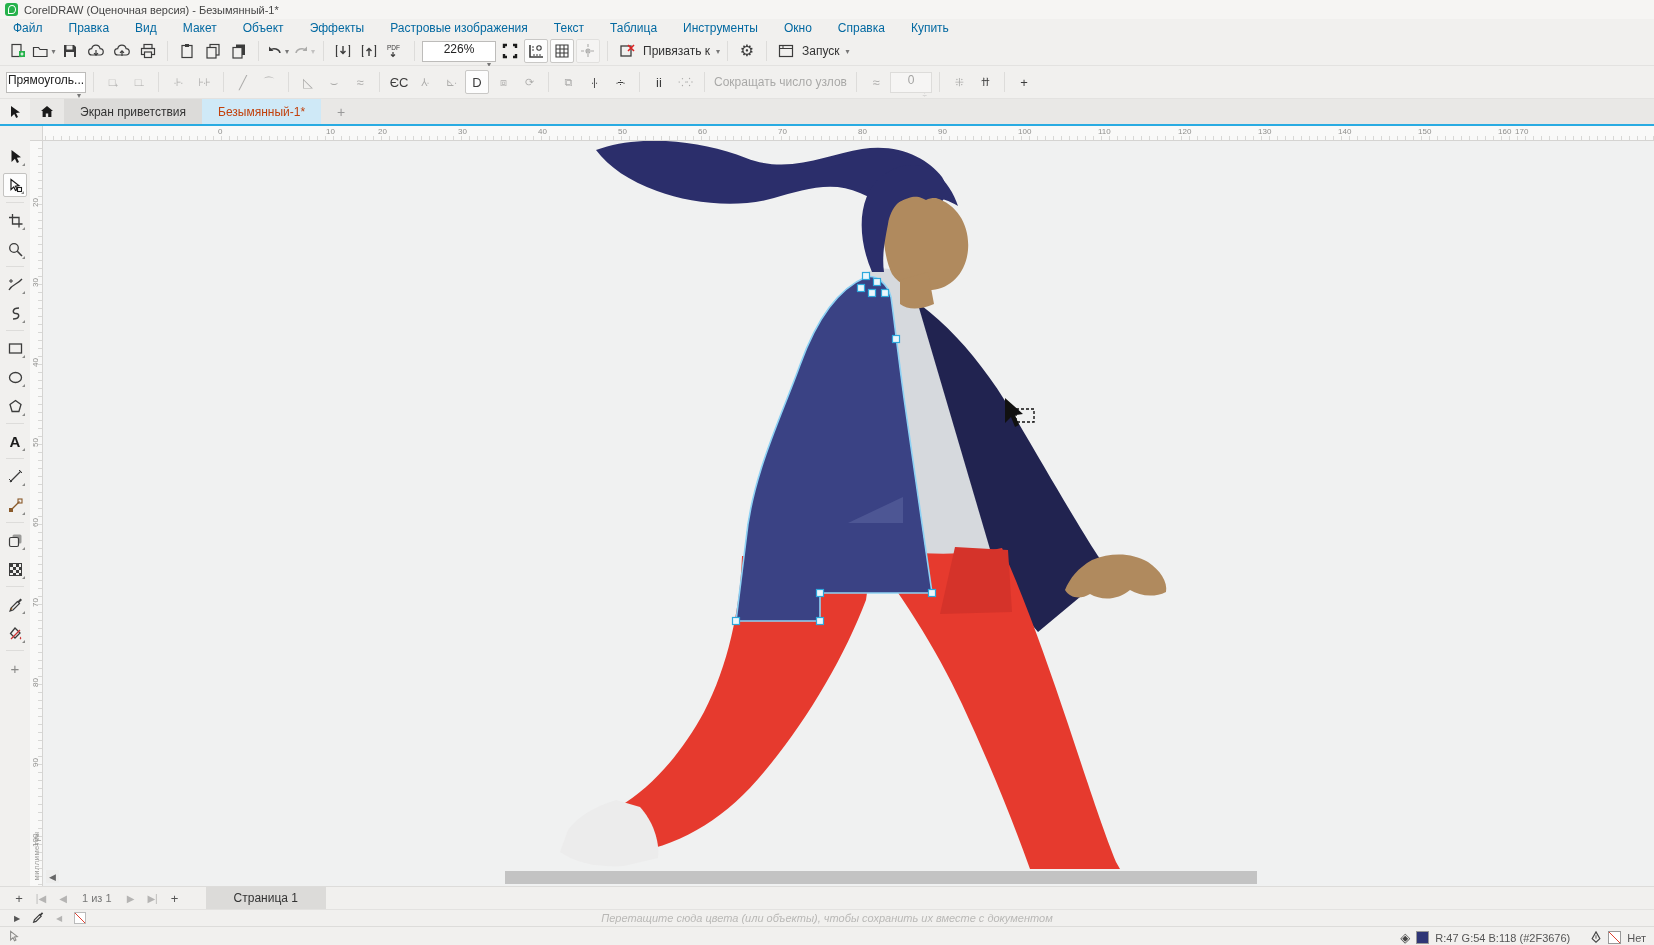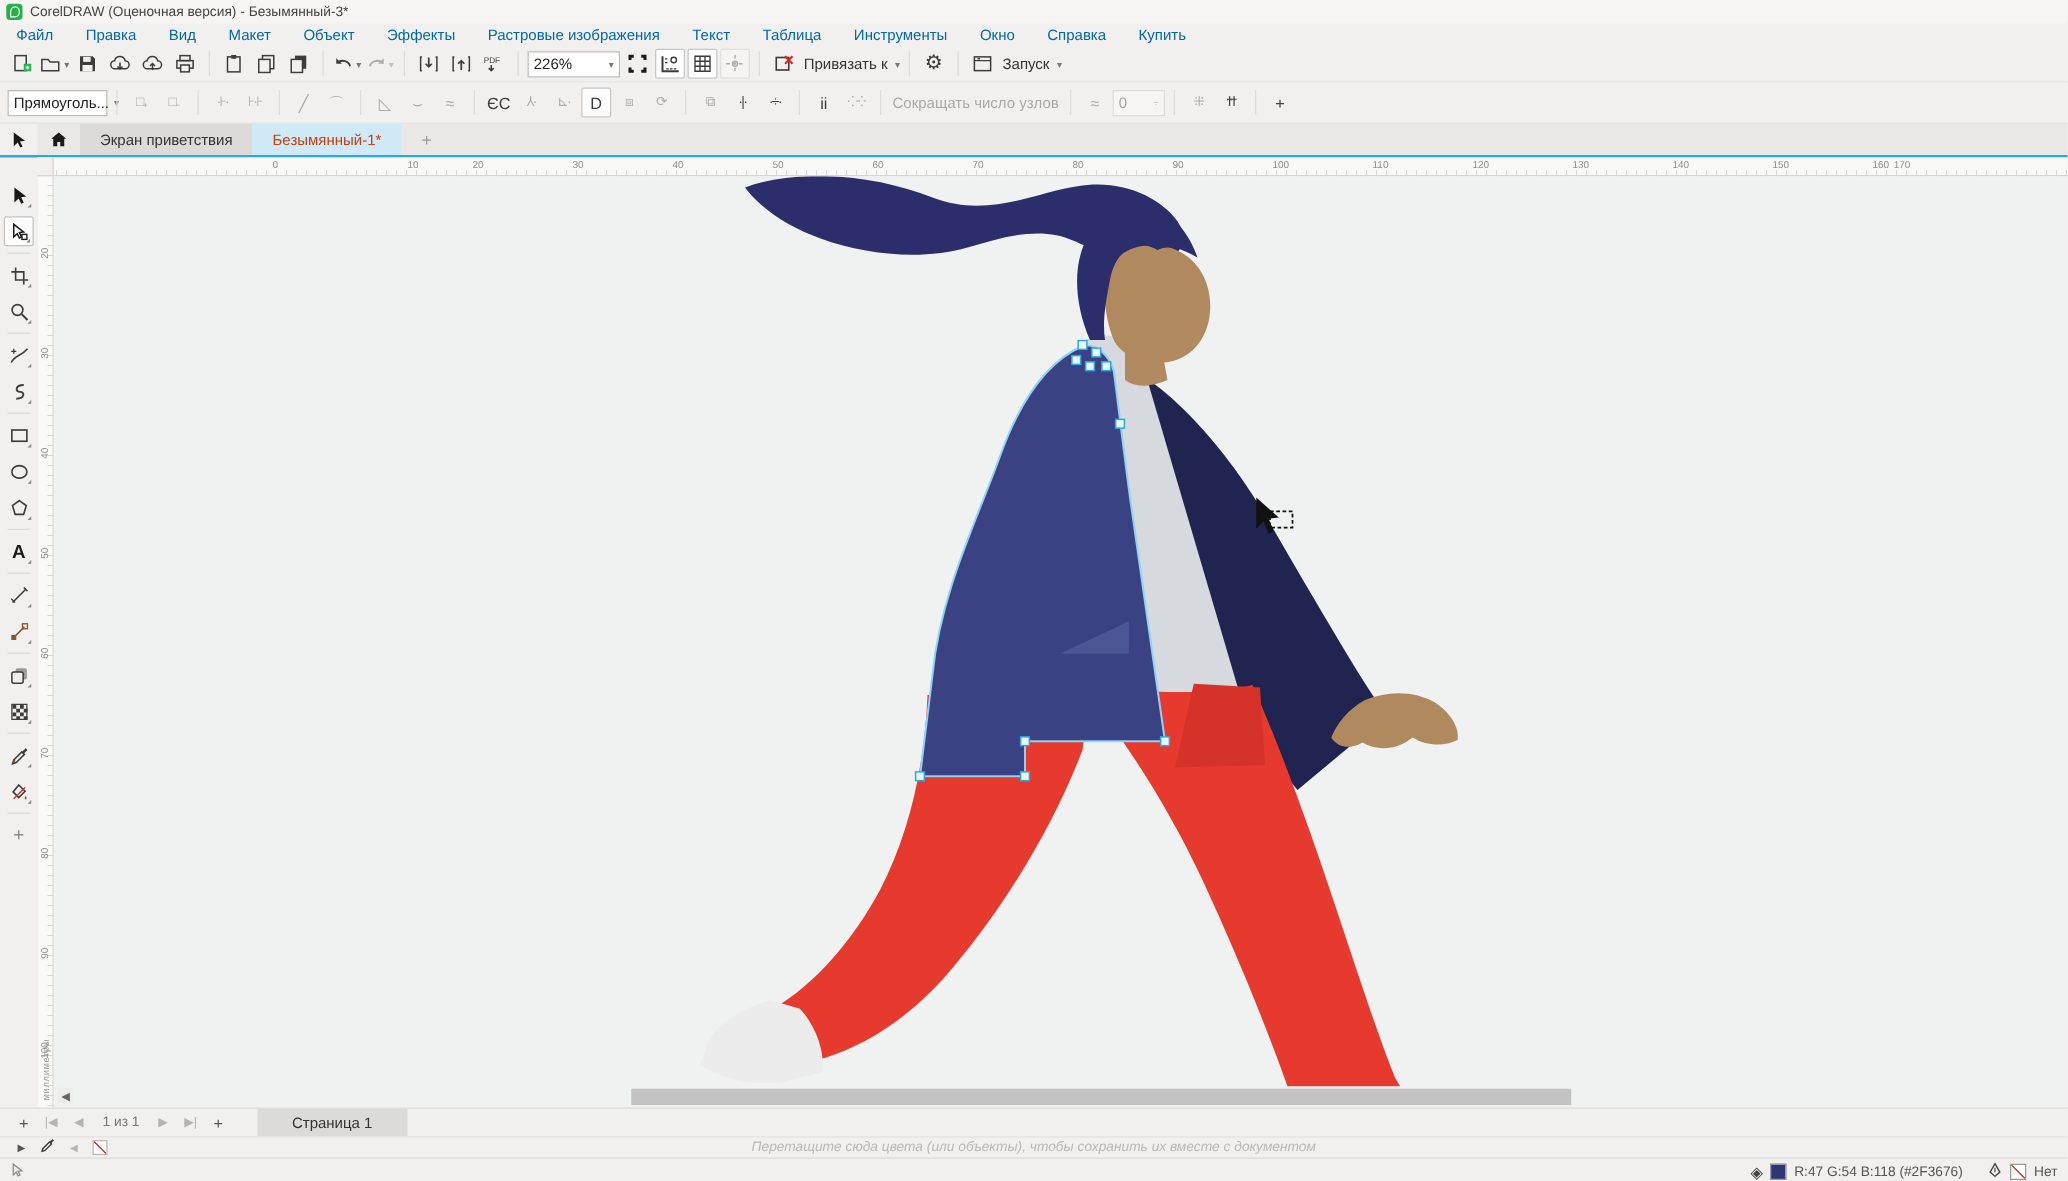--- a/index.html
+++ b/index.html
@@ -25,21 +25,21 @@
     background:#f1f0ee; border-bottom:1px solid #e3e2e0; display:flex; align-items:center;
     gap:2px; padding-left:6px; }
   .tbtn { height:24px; min-width:24px; display:flex; align-items:center; justify-content:center;
     border-radius:2px; color:#3c3c3c; }
   .tbtn svg { display:block; }
   .tsep { width:1px; height:20px; background:#dddcda; margin:0 5px; flex:0 0 auto; }
   .drop { font-size:8px; color:#777; margin-left:2px; }
   .dim { opacity:.38; }
   .pressed { background:#fdfdfd; border:1px solid #c9c8c6; }
   .combo { height:21px; background:#fff; border:1px solid #bdbcba; display:flex; align-items:center;
-    font-size:12px; padding:0 4px; gap:4px; color:#222; }
+    font-size:12px; padding:0 4px; gap:4px; color:#222;flex-direction:column; }
   .combo .drop { margin-left:auto; }
   .lbl { font-size:12px; color:#333; padding:0 2px; }
   .glyph { font-size:13px; line-height:1; }
   .glyph.small { font-size:11px; letter-spacing:-1px; }
 
   
   #tabbar { position:absolute; left:0; top:99px; width:1654px; height:27px;
     background:#e9e8e6; border-bottom:2px solid var(--accent,#29abe2);
     display:flex; align-items:stretch; }
   #pick-corner { width:30px; display:flex; align-items:center; justify-content:center; background:#f1f0ee; }
@@ -111,21 +111,21 @@
     background:#f1f0ee; border-top:1px solid #dddcda; display:flex; align-items:flex-start;
     padding:3px 8px 0 8px; font-size:11px; color:#8d8c8a; gap:8px; }
   #statusbar .right { margin-left:auto; display:flex; align-items:center; gap:6px; color:#555; }
   .swatch { width:13px; height:13px; border:1px solid #999; }
 </style>
 </head>
 <body>
 
 <div id="titlebar">
   <span id="app-logo"></span>
-  <span>CorelDRAW (Оценочная версия) - Безымянный-3*</span>
+  <span>CorelDRAW (Оценочная версия) - Безымянный-1*</span>
 </div>
 
 <div id="menubar">
   <span class="menu-item">Файл</span>
   <span class="menu-item">Правка</span>
   <span class="menu-item">Вид</span>
   <span class="menu-item">Макет</span>
   <span class="menu-item">Объект</span>
   <span class="menu-item">Эффекты</span>
   <span class="menu-item">Растровые изображения</span>

